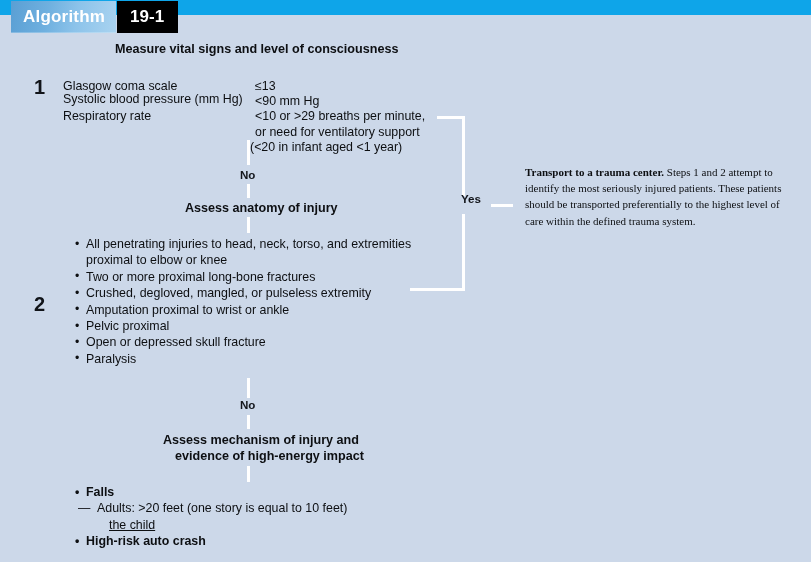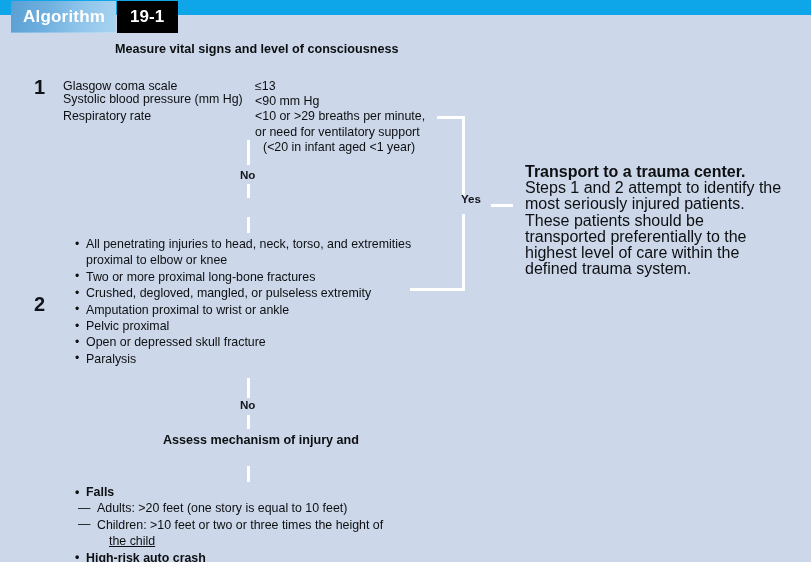--- a/index.html
+++ b/index.html
@@ -124,23 +124,24 @@
     position: absolute;
     left: 3px;
     top: -0.5px;
   }
   .sub-cont {
     padding-left: 34px;
     text-decoration: underline;
   }
   .right-block {
     position: absolute;
-    font-size: 16px;
+    font-size: 11px;
     line-height: 16.2px;
     color: #0d0f12;
+    font-family: Liberation Serif, serif;
   }
 </style>
 </head>
 <body>
 
 <div id="page">
 
   <div class="bg-panel"></div>
 
   <div class="banner">
@@ -153,26 +154,27 @@
   <div class="step-num" style="left:34px; top:76px;">1</div>
 
   <div class="txt" style="left:63px; top:67px;">Glasgow coma scale</div>
   <div class="txt" style="left:63px; top:80px;">Systolic blood pressure (mm Hg)</div>
   <div class="txt" style="left:63px; top:97px;">Respiratory rate</div>
 
   <div class="txt" style="left:255px; top:67px;">≤13</div>
   <div class="txt" style="left:255px; top:82px;">&lt;90 mm Hg</div>
   <div class="txt" style="left:255px; top:97px;">&lt;10 or &gt;29 breaths per minute,</div>
   <div class="txt" style="left:255px; top:113px;">or need for ventilatory support</div>
-  <div class="txt" style="left:263px; top:128px;">(&lt;20 in infant aged &lt;1 year)</div>
+  <div class="txt" style="left:250px; top:128px;">(&lt;20 in infant aged &lt;1 year)</div>
 
   <div class="ln" style="left:247px; top:140px; width:3px; height:25px;"></div>
   <div class="small-label" style="left:240px; top:168px;">No</div>
   <div class="ln" style="left:247px; top:184px; width:3px; height:14px;"></div>
 
+  <div class="heading" style="left:178px; top:200px;">Assess anatomy of injury</div>
 
   <div class="ln" style="left:247px; top:217px; width:3px; height:16px;"></div>
 
   <div class="step-num" style="left:34px; top:293px;">2</div>
 
   <div class="criteria-list" style="left:75px; top:236px; width:400px;">
     <div class="row">All penetrating injuries to head, neck, torso, and extremities</div>
     <div class="cont">proximal to elbow or knee</div>
     <div class="row">Two or more proximal long-bone fractures</div>
     <div class="row">Crushed, degloved, mangled, or pulseless extremity</div>
@@ -191,24 +193,24 @@
 
   <div class="right-block" style="left:525px; top:164px; width:262px;">
     <span class="bold">Transport to a trauma center.</span><span> Steps 1 and 2 attempt to identify the most seriously injured patients. These patients should be transported preferentially to the highest level of care within the defined trauma system.</span>
   </div>
 
   <div class="ln" style="left:247px; top:378px; width:3px; height:20px;"></div>
   <div class="small-label" style="left:240px; top:398px;">No</div>
   <div class="ln" style="left:247px; top:415px; width:3px; height:14px;"></div>
 
   <div class="heading" style="left:156px; top:432px;">Assess mechanism of injury and</div>
+  <div class="heading" style="left:168px; top:448px;">evidence of high-energy impact</div>
 
   <div class="ln" style="left:247px; top:466px; width:3px; height:16px;"></div>
 
   <div class="criteria-list" style="left:75px; top:484px; width:400px;">
     <div class="row bold">Falls</div>
     <div class="sub-row">Adults: &gt;20 feet (one story is equal to 10 feet)</div>
-    <div class="sub-row">Children: &gt;10 feet or two or three times the height of</div>
     <div class="sub-cont">the child</div>
     <div class="row bold">High-risk auto crash</div>
   </div>
 
 </div>
 
 </body></html>

